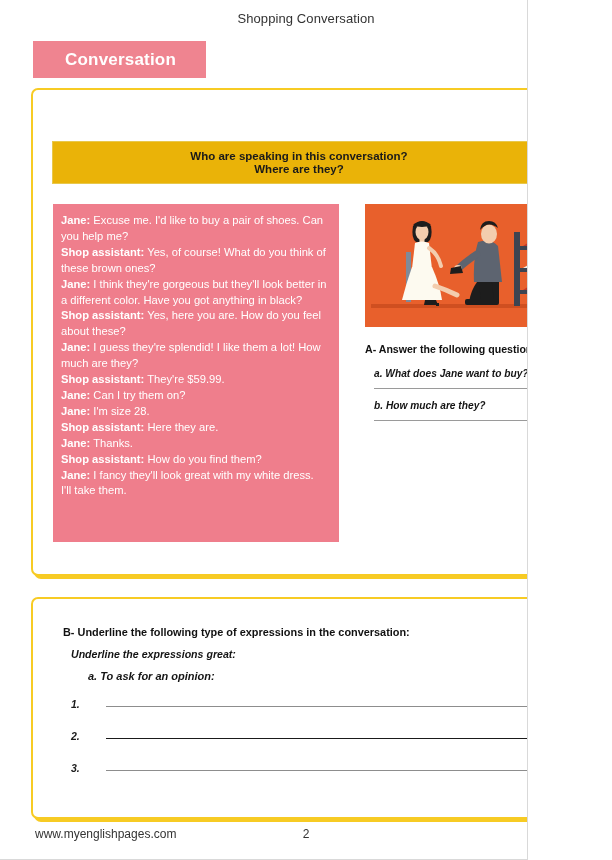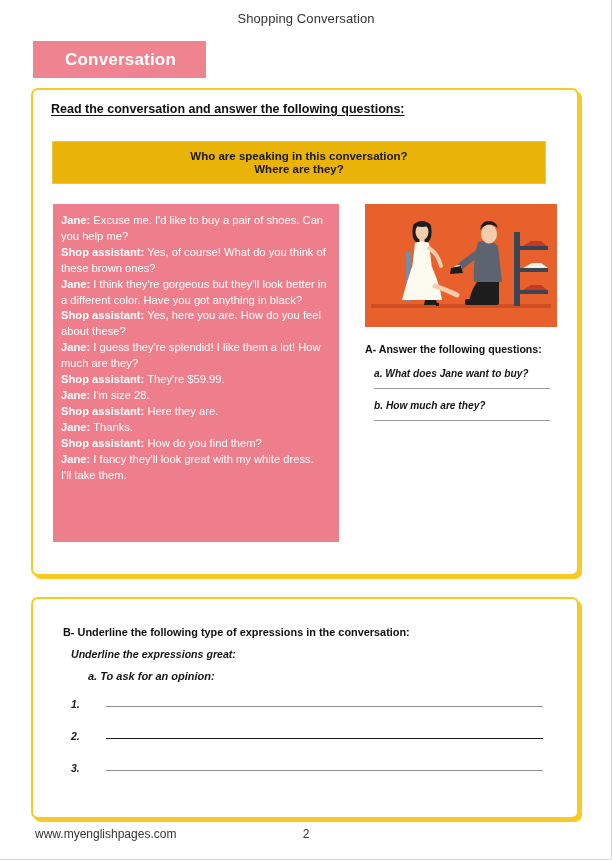--- a/index.html
+++ b/index.html
@@ -6,21 +6,21 @@
 
   html, body {
     width: 612px;
     height: 860px;
     background: #ffffff;
     font-family: "Liberation Sans", sans-serif;
   }
 
   #page {
     position: relative;
-    width: 612px;
+    width: 528px;
     height: 860px;
     background: #ffffff;
     border-right: 1px solid #d9d9d9;
     border-bottom: 1px solid #d9d9d9;
     overflow: hidden;
   }
 
   
   .doc-title {
     position: absolute;
@@ -226,34 +226,34 @@
 <div id="page">
 
   <div class="doc-title">Shopping Conversation</div>
 
   <div class="banner">
     <span class="banner-label">Conversation</span>
   </div>
 
   <div class="card" id="card-top">
 
-    <div class="read-heading">Read the conversation and answer the following questions:</div>
 
     <div class="qbox">
       <div class="qbox-line">Who are speaking in this conversation?</div>
       <div class="qbox-line">Where are they?</div>
     </div>
 
     <div class="dialogue" id="dialogue-panel">
         <div class="dline"><span class="spk">Jane:</span><span> Excuse me. I'd like to buy a pair of shoes. Can you help me?</span></div>
         <div class="dline"><span class="spk">Shop assistant:</span><span> Yes, of course! What do you think of these brown ones?</span></div>
         <div class="dline"><span class="spk">Jane:</span><span> I think they're gorgeous but they'll look better in a different color. Have you got anything in black?</span></div>
         <div class="dline"><span class="spk">Shop assistant:</span><span> Yes, here you are. How do you feel about these?</span></div>
         <div class="dline"><span class="spk">Jane:</span><span> I guess they're splendid! I like them a lot! How much are they?</span></div>
         <div class="dline"><span class="spk">Shop assistant:</span><span> They're $59.99.</span></div>
+        <div class="dline"><span class="spk">Jane:</span><span> Can I try them on?</span></div>
         <div class="dline"><span class="spk">Jane:</span><span> I'm size 28.</span></div>
         <div class="dline"><span class="spk">Shop assistant:</span><span> Here they are.</span></div>
         <div class="dline"><span class="spk">Jane:</span><span> Thanks.</span></div>
         <div class="dline"><span class="spk">Shop assistant:</span><span> How do you find them?</span></div>
         <div class="dline"><span class="spk">Jane:</span><span> I fancy they'll look great with my white dress. I'll take them.</span></div>
       </div>
 
     <div class="illus">
       <svg width="192" height="123" viewBox="0 0 192 123" xmlns="http://www.w3.org/2000/svg">
         <rect x="0" y="0" width="192" height="123" fill="#e8602c"></rect>

